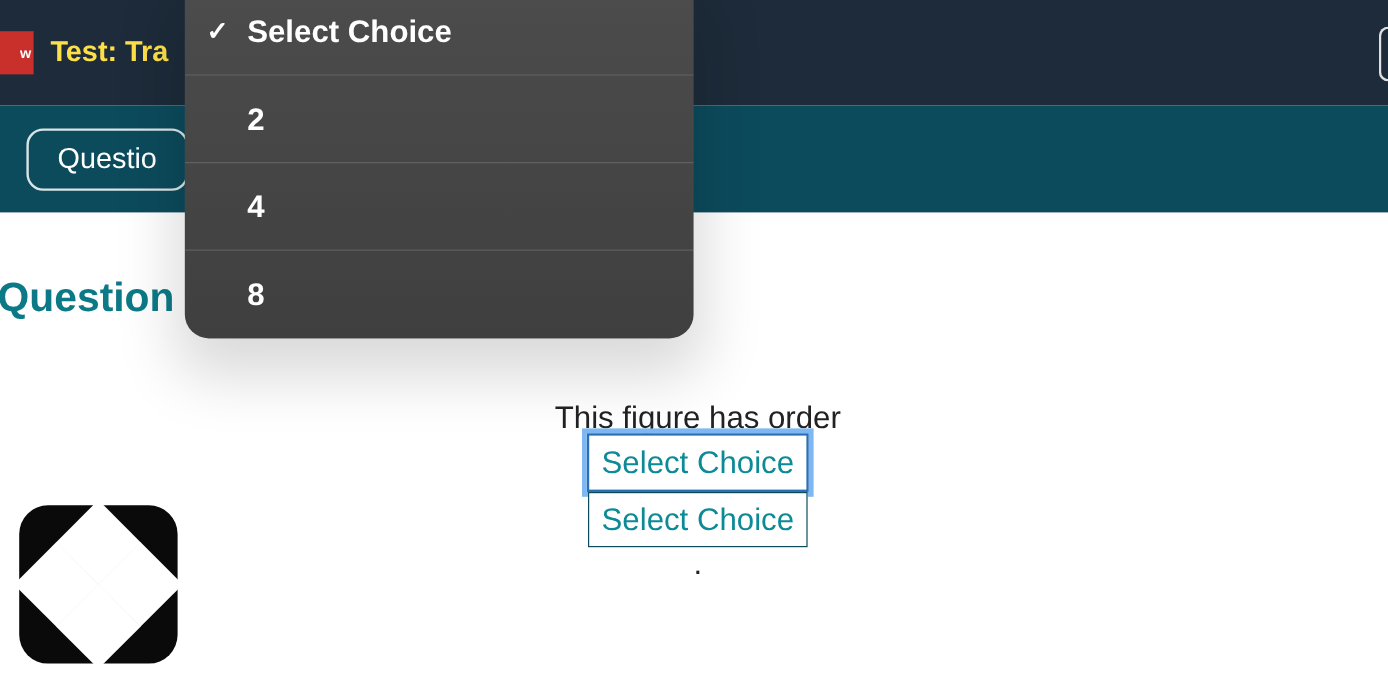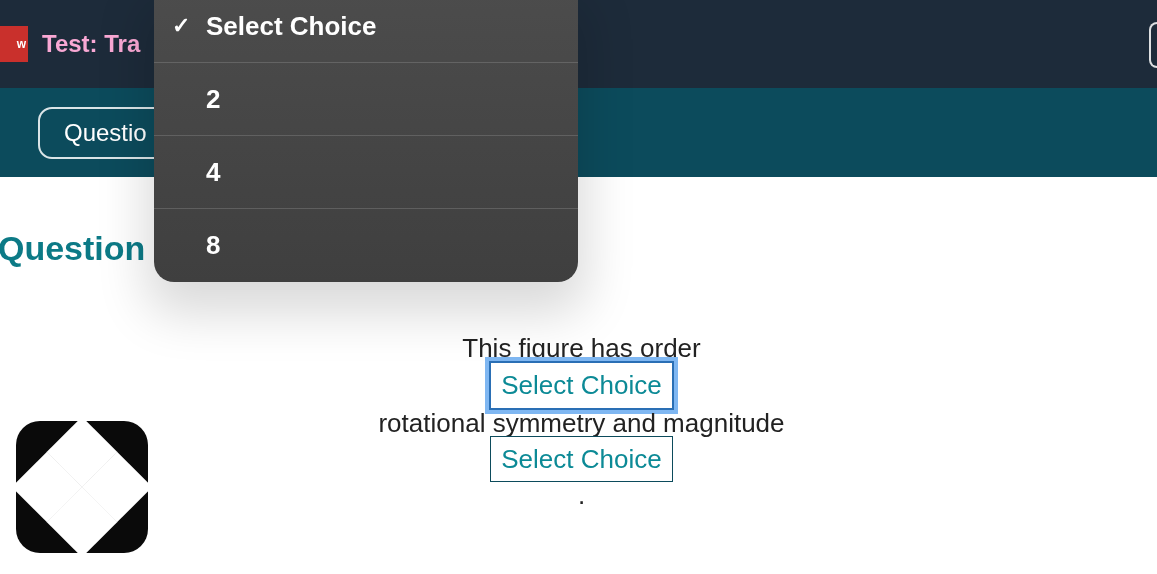--- a/index.html
+++ b/index.html
@@ -24,29 +24,29 @@
       display: flex;
       align-items: center;
       justify-content: flex-end;
       padding-right: 2px;
       letter-spacing: 0;
     }
     .test-title {
       margin-left: 14px;
       font-size: 24px;
       font-weight: 700;
-      color: #f9a8d4;
+      color: #fde047;
     }
 
     .subbar {
       height: 89px;
       background: #0c4b5c;
       display: flex;
       align-items: center;
-      padding-left: 38px;
+      padding-left: 22px;
       position: relative;
     }
     .question-pill {
       border: 2px solid rgba(255,255,255,0.85);
       border-radius: 14px;
       padding: 10px 24px;
       color: #fff;
       font-size: 24px;
       font-weight: 500;
       background: transparent;
@@ -202,21 +202,20 @@
 </div>
 
 <div class="content">
   <div class="q-heading">Question</div>
 
   <div class="sentence-row">
     <span class="sentence-text">This figure has order</span>
     <span class="select-box focused">
       <span>Select Choice</span>
     </span>
-    <span class="sentence-text">rotational symmetry and magnitude</span>
     <span class="select-box">
       <span>Select Choice</span>
     </span>
     <span class="sentence-text">.</span>
   </div>
 
   <div class="figure-wrap">
     <div class="figure-black">
       <div class="diamond d-top"></div>
       <div class="diamond d-left"></div>

